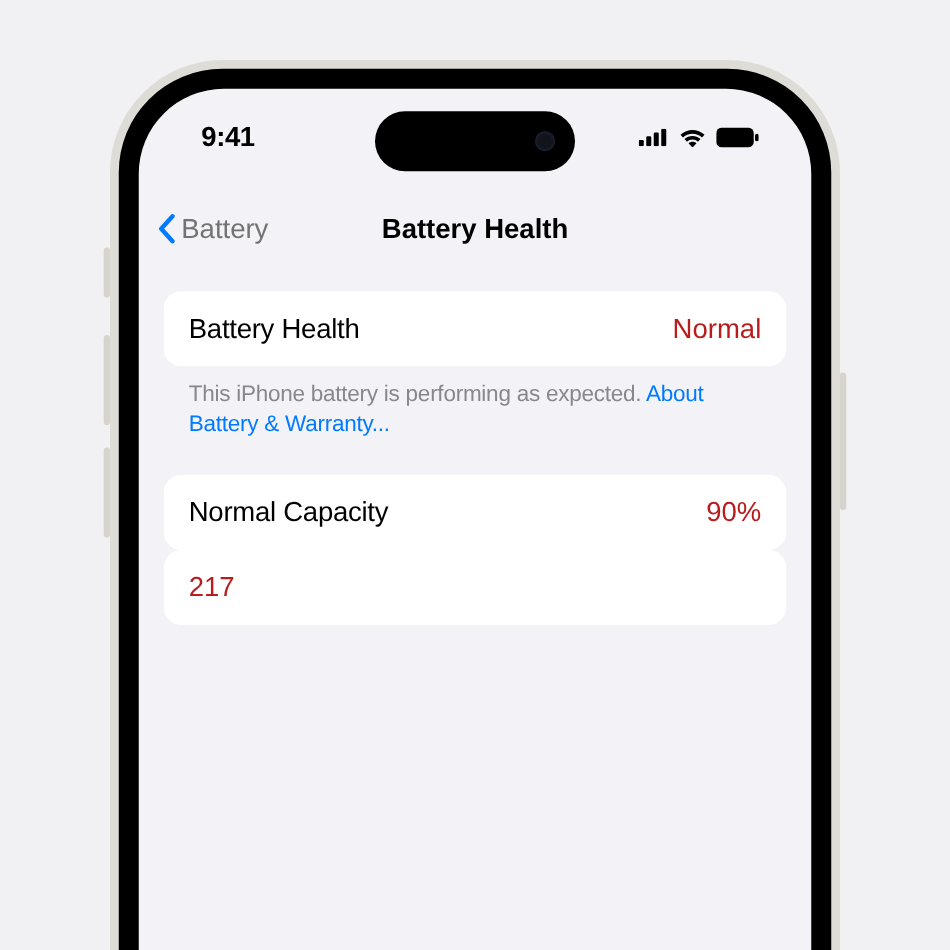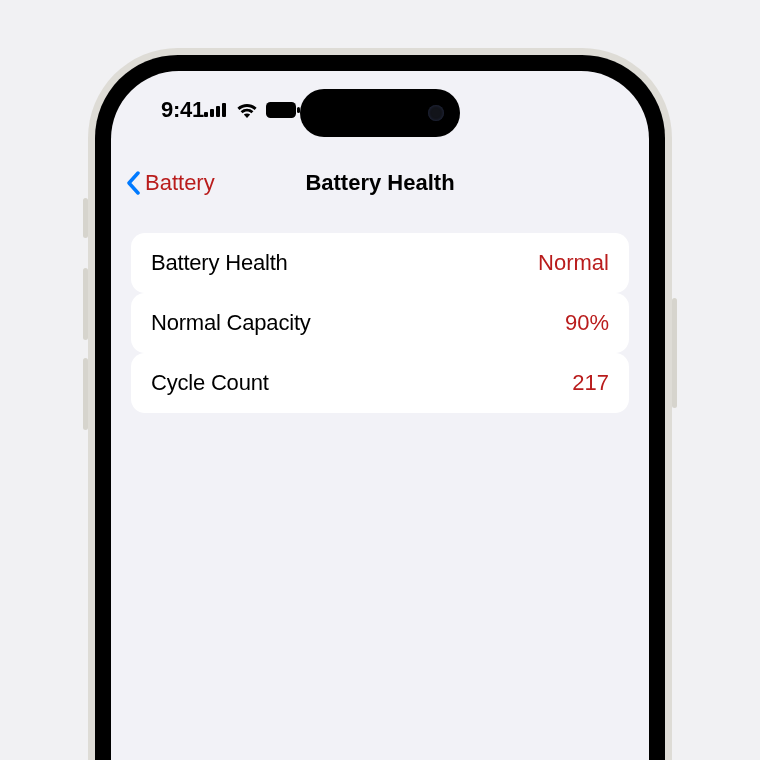--- a/index.html
+++ b/index.html
@@ -68,20 +68,21 @@
     border-radius: 50%;
     box-shadow: inset 0 0 3px #2a3150;
   }
   .status-bar {
     position: absolute;
     top: 0;
     left: 0;
     right: 0;
     height: 78px;
     display: flex;
+    justify-content: space-between;
     align-items: center;
     padding: 0 42px 0 50px;
     z-index: 5;
   }
   .status-time {
     font-size: 22px;
     font-weight: 600;
     color: #000;
     letter-spacing: -0.3px;
   }
@@ -96,21 +97,21 @@
     left: 0;
     right: 0;
     height: 56px;
     display: flex;
     align-items: center;
     padding: 0 16px;
   }
   .back-button {
     display: flex;
     align-items: center;
-    color: #b91c1c;
+    color: #737373;
     font-size: 22px;
     gap: 4px;
     cursor: pointer;
     position: absolute;
     left: 14px;
   }
   .nav-title {
     font-size: 22px;
     font-weight: 600;
     color: #000;
@@ -200,28 +201,30 @@
         </div>
         <span class="nav-title">Battery Health</span>
       </div>
 
       <div class="content">
 
         <div class="cell">
           <span class="cell-label">Battery Health</span>
           <span class="cell-value">Normal</span>
         </div>
+        <div class="footer-text">
+          <span>This iPhone battery is performing as expected. </span><span class="link">About Battery &amp; Warranty...</span>
+        </div>
 
         <div class="cell">
           <span class="cell-label">Normal Capacity</span>
           <span class="cell-value">90%</span>
         </div>
 
         <div class="cell">
-          <span class="cell-label">Cycle Count</span>
           <span class="cell-value">217</span>
         </div>
 
       </div>
 
     </div>
   </div>
 </div>
 
 </body></html>

